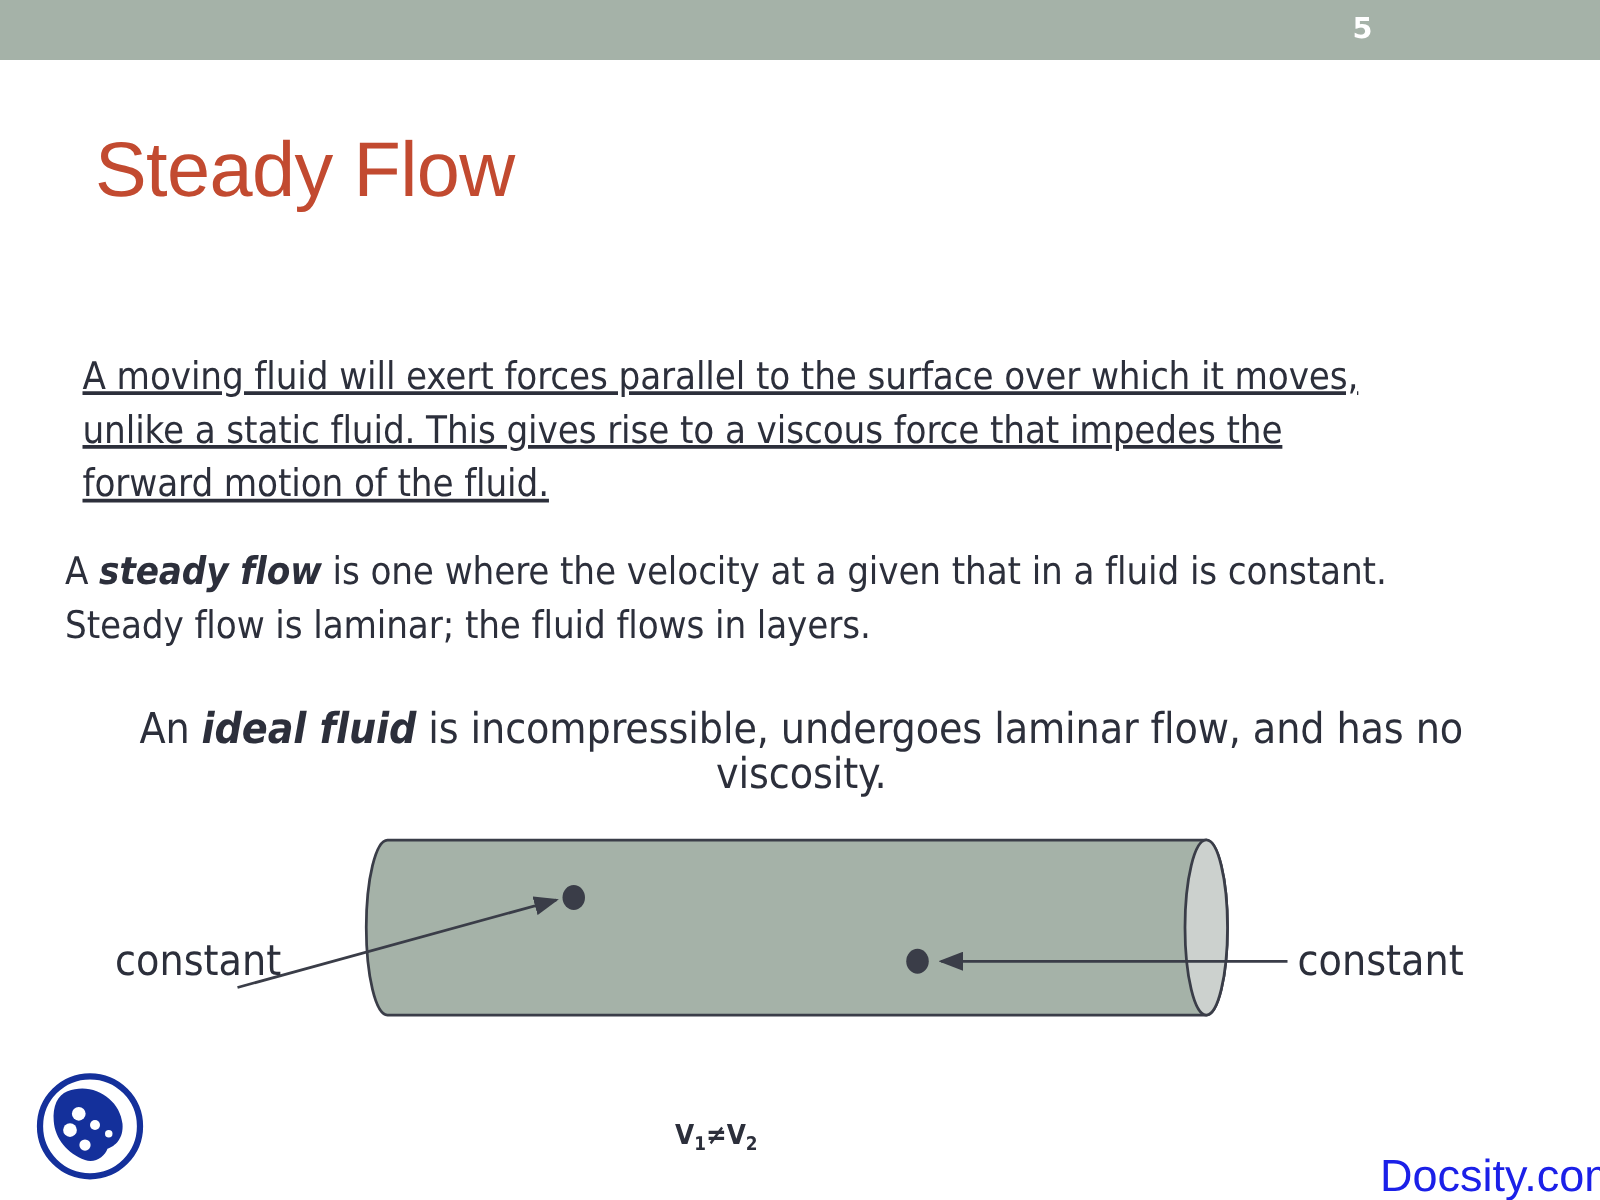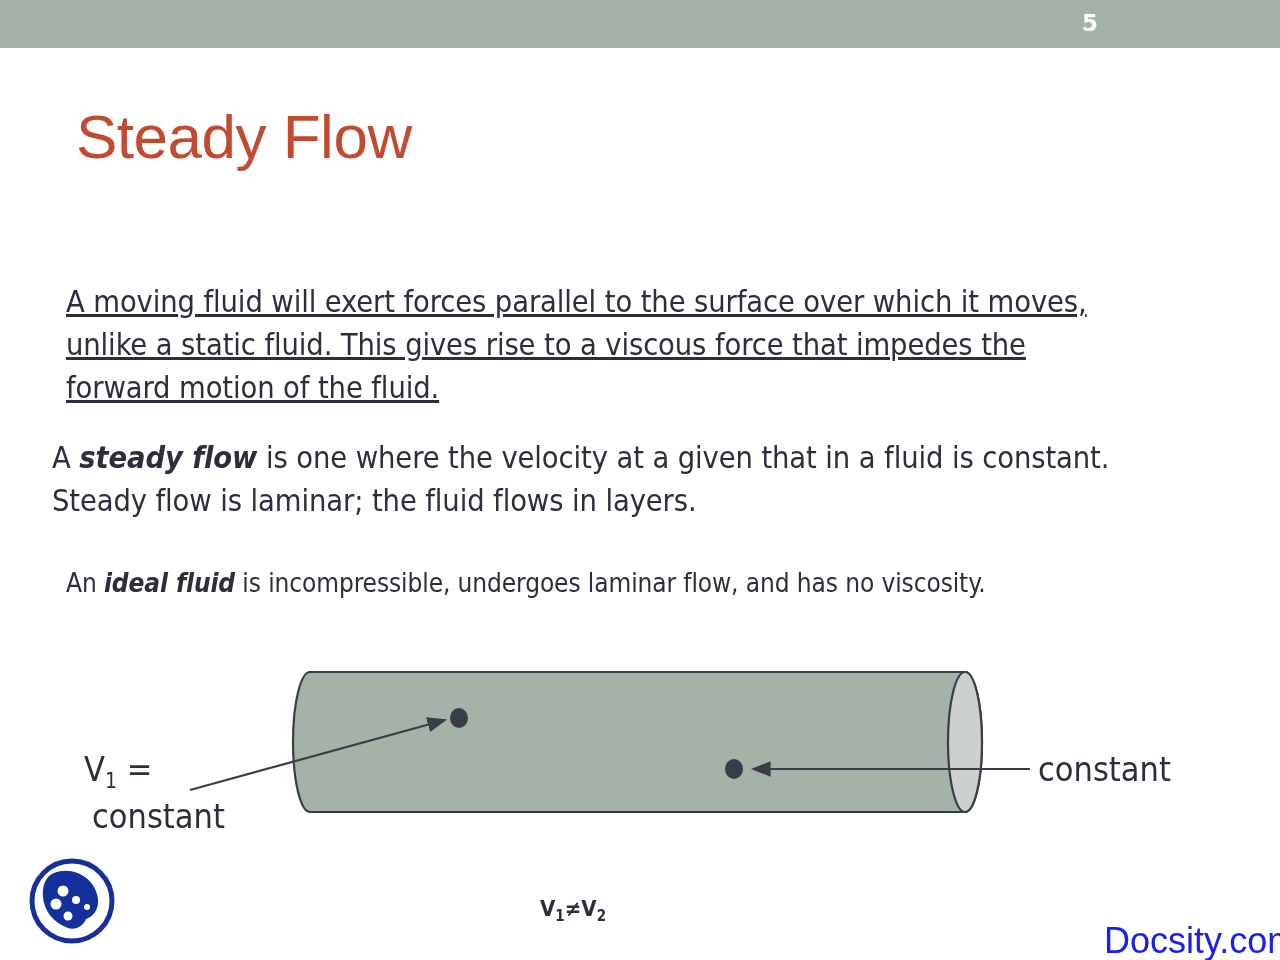--- a/index.html
+++ b/index.html
@@ -72,23 +72,24 @@
     top: 436px;
     width: 1120px;
     font-size: 30.5px;
     line-height: 43px;
     letter-spacing: -0.1px;
   }
   .para-3 {
     left: 66px;
     top: 565px;
     width: 1150px;
-    font-size: 26px;
+    font-size: 34px;
     line-height: 36px;
     letter-spacing: -0.1px;
+    text-align: center;
   }
   .body-text b { font-weight: bold; font-style: italic; }
 
   
   .diagram {
     position: absolute;
     left: 0;
     top: 600px;
     width: 1280px;
     height: 310px;
@@ -187,21 +188,20 @@
 
     <ellipse cx="734" cy="169" rx="9" ry="10" fill="#3a3d48"></ellipse>
 
     <line x1="190" y1="190" x2="445" y2="120" stroke="#3a3d48" stroke-width="2.2" marker-end="url(#arrowhead)"></line>
 
     <line x1="1030" y1="169" x2="753" y2="169" stroke="#3a3d48" stroke-width="2.2" marker-end="url(#arrowhead)"></line>
   </svg>
 </div>
 
 <div class="vel-label v1-label">
-  <div class="line1"><span>V</span><span class="sub">1</span><span> =</span></div>
   <div class="line2">constant</div>
 </div>
 
 <div class="vel-label v2-label">
   <div class="line2">constant</div>
 </div>
 
 <div class="ineq-caption"><span>V</span><span class="sub">1</span><span>≠</span><span>V</span><span class="sub">2</span></div>
 
 <div class="docsity-logo">

